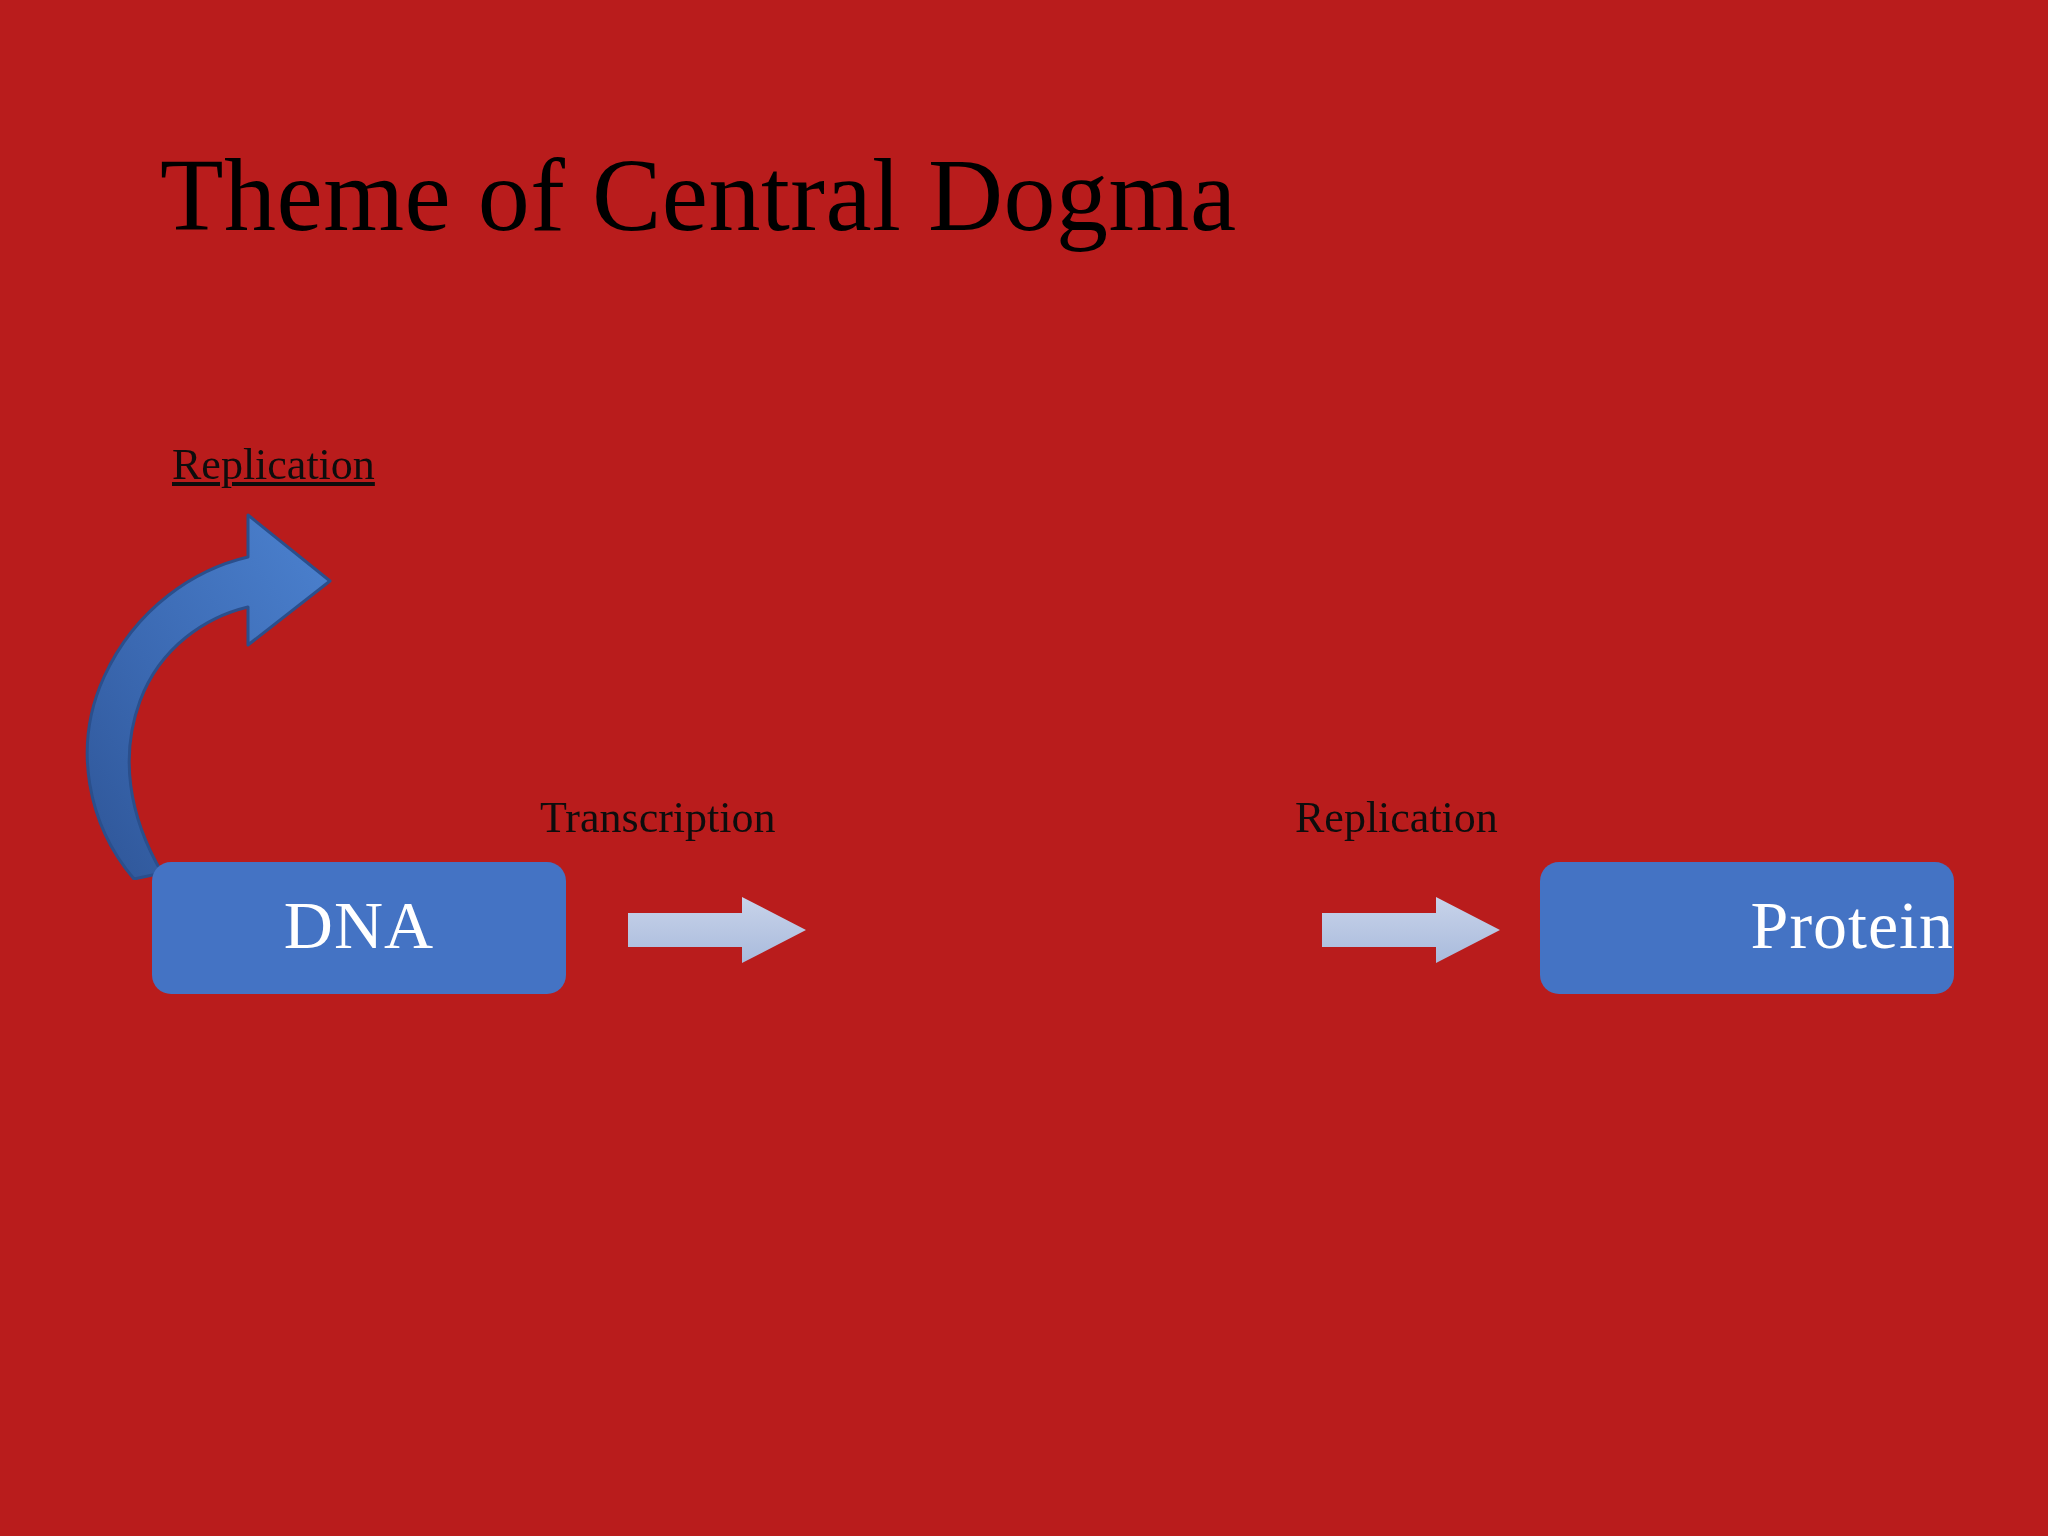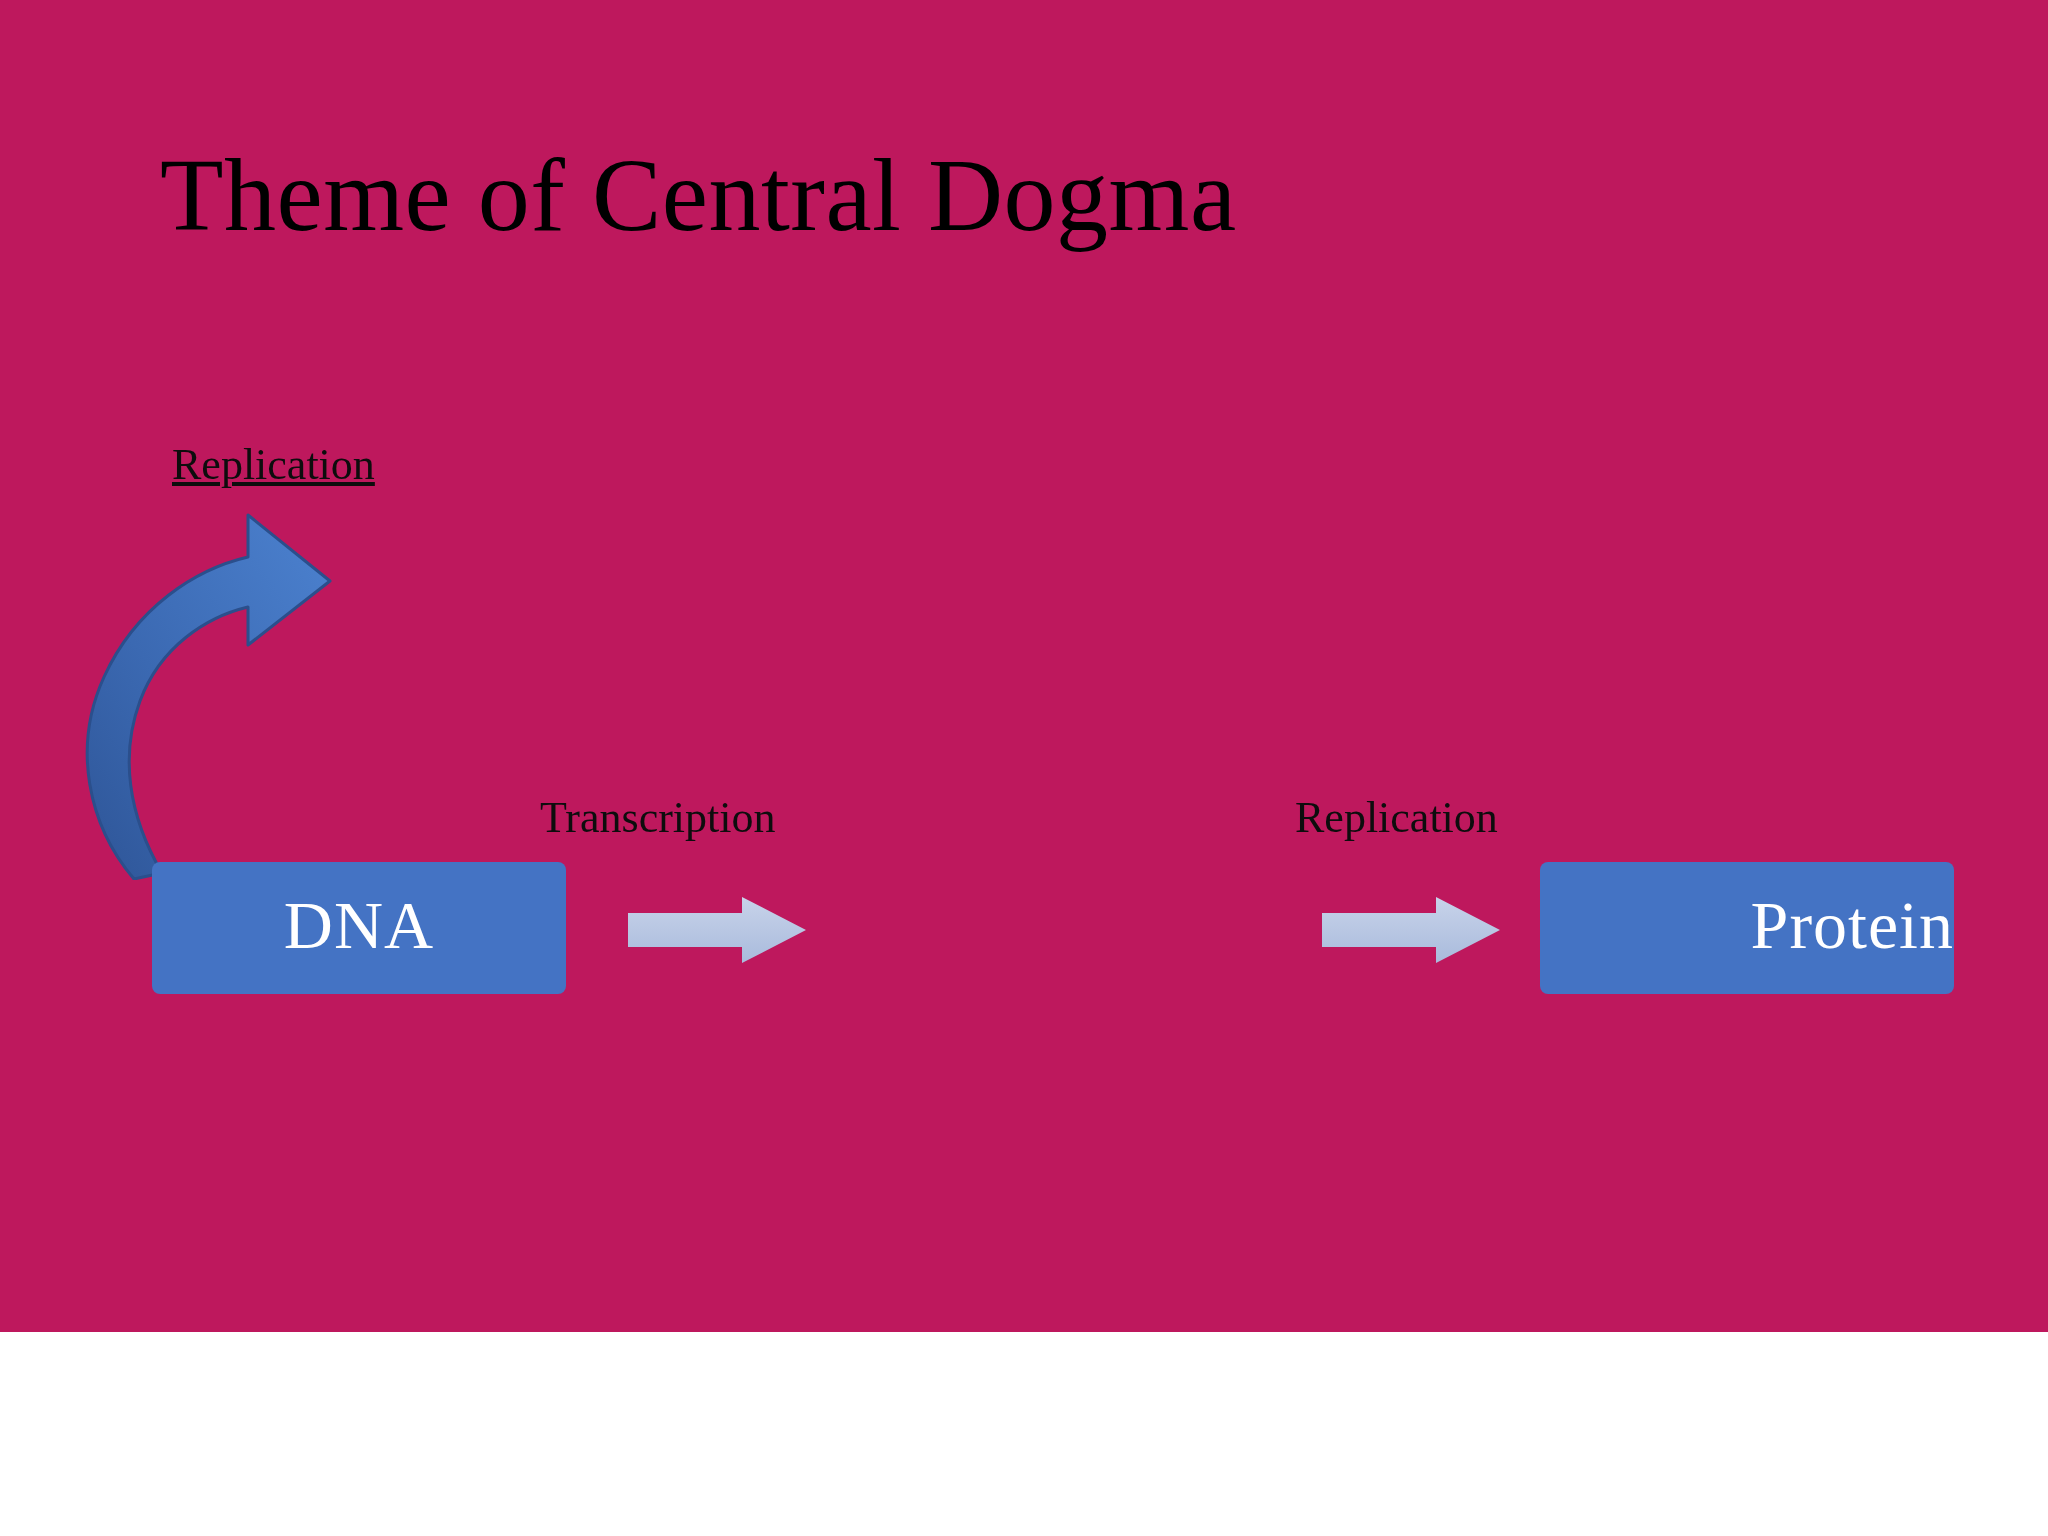--- a/index.html
+++ b/index.html
@@ -11,22 +11,22 @@
   body {
     width: 2048px;
     height: 1536px;
     overflow: hidden;
     font-family: "Liberation Serif", "DejaVu Serif", serif;
     color: #000000;
   }
   .slide {
     position: relative;
     width: 2048px;
-    height: 1332px;
-    background: #be185d;
+    height: 1536px;
+    background: #b91c1c;
   }
 
   
   .slide-title {
     position: absolute;
     left: 160px;
     top: 140px;
     font-size: 104px;
     line-height: 1.05;
     font-weight: 400;
@@ -46,21 +46,21 @@
   }
   .label-replication { left: 172px; top: 443px; text-decoration: underline; }
   .label-transcription { left: 540px; top: 796px; }
   .label-translation { left: 1295px; top: 796px; }
 
   
   .node-box {
     position: absolute;
     top: 862px;
     height: 132px;
-    border-radius: 8px;
+    border-radius: 19px;
     background: #4473C4;
     display: flex;
     align-items: center;
     justify-content: center;
   }
   .node-box .node-label {
     color: #ffffff;
     font-size: 68px;
     line-height: 1;
     font-weight: 400;

